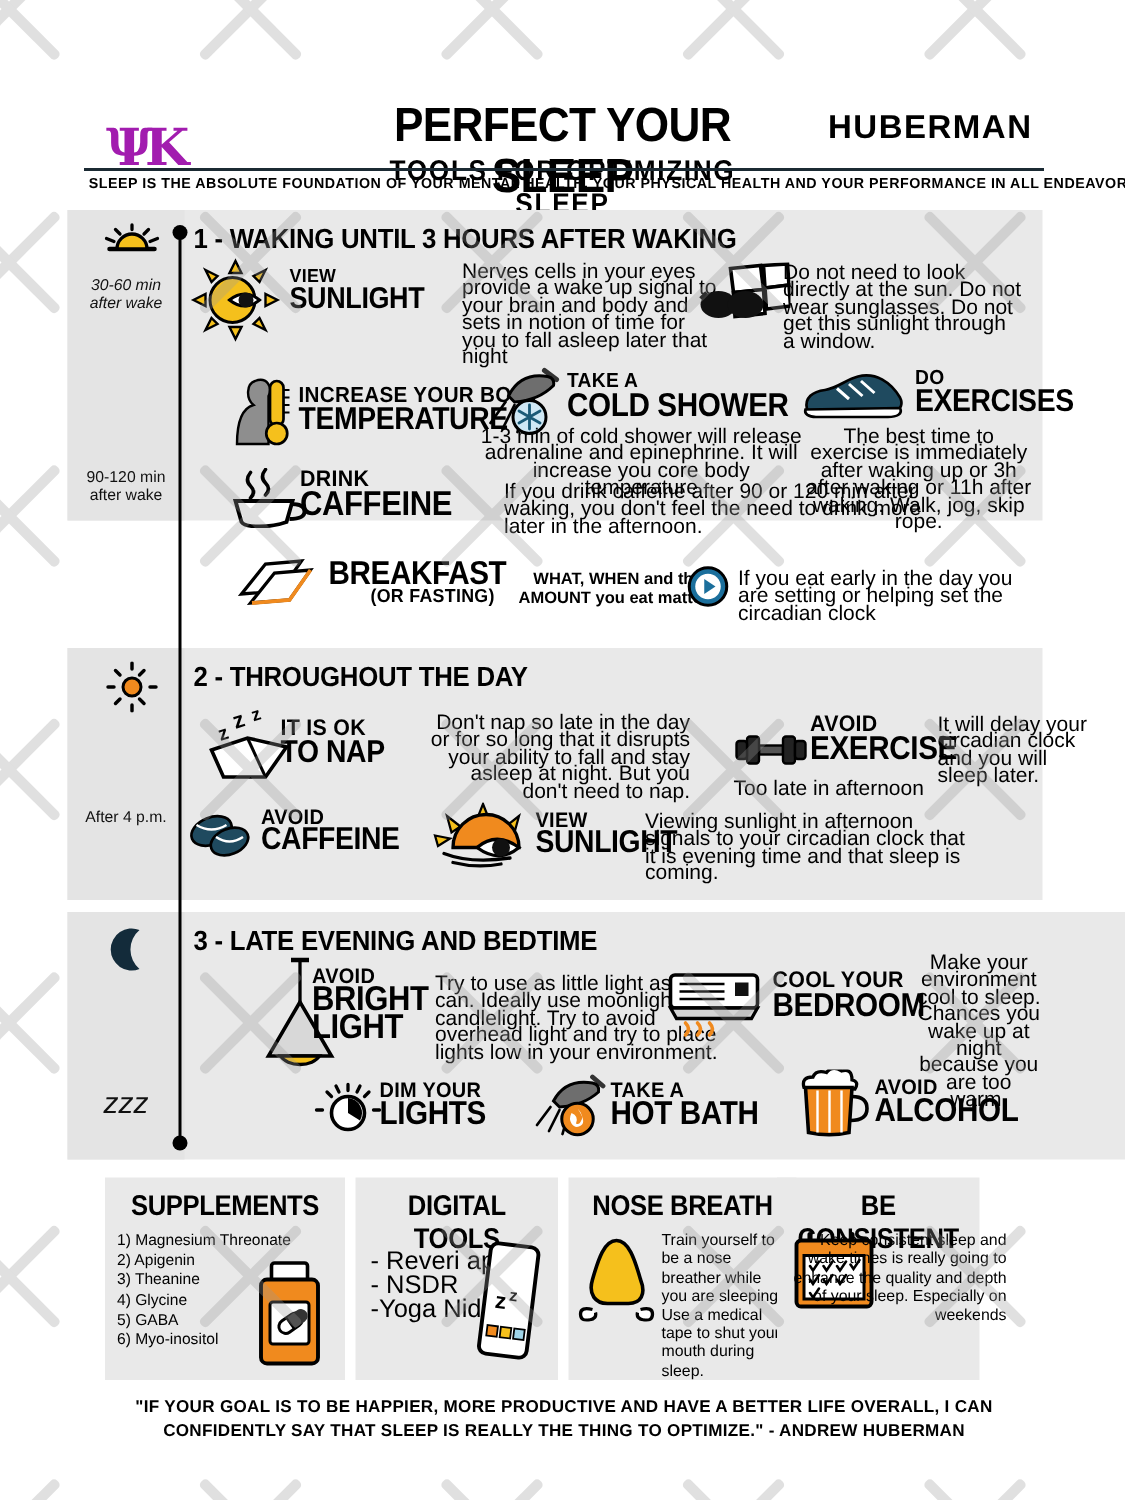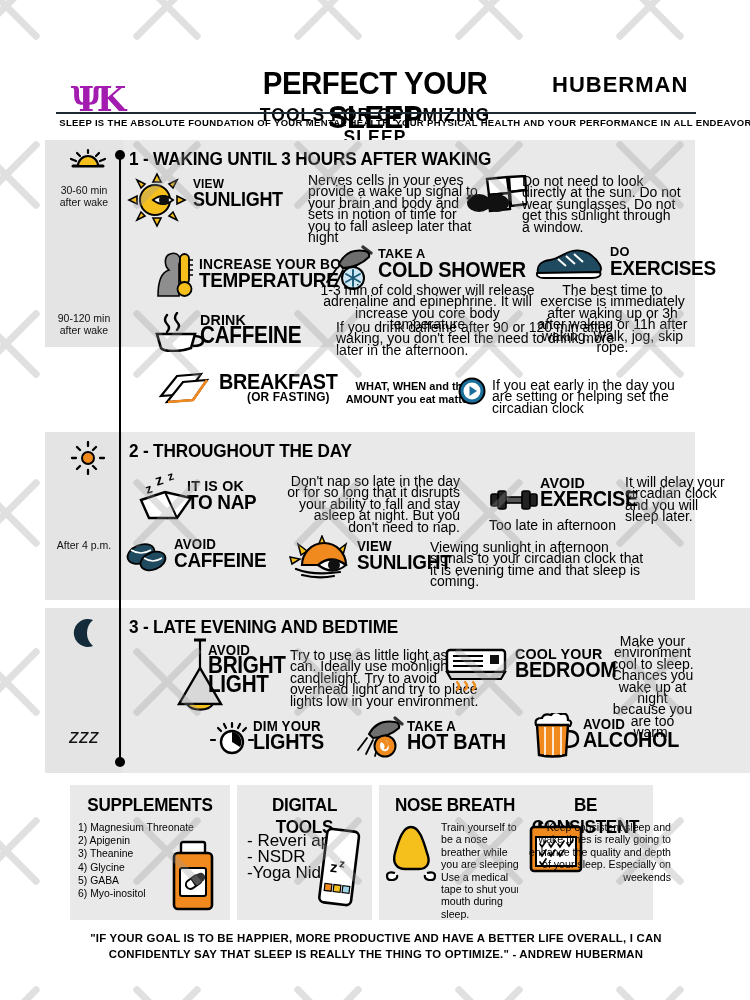--- a/index.html
+++ b/index.html
@@ -122,21 +122,21 @@
     <div class="timecol"></div>
 
     <svg class="ic" style="left:20px;top:7px;" width="46" height="26" viewBox="0 0 46 26">
       <path d="M8 19 H38" stroke="#000" stroke-width="3" stroke-linecap="round"></path>
       <path d="M13 19 a10 10 0 0 1 20 0 z" fill="#F5C01C" stroke="#000" stroke-width="2.2"></path>
       <path d="M6 12 L11 14 M40 12 L35 14 M23 3 L23 6 M12 6 L15 9 M34 6 L31 9" stroke="#000" stroke-width="2.2" stroke-linecap="round"></path>
     </svg>
 
     <div class="sec-title" style="left:84px;top:8px;">1 - WAKING UNTIL 3 HOURS AFTER WAKING</div>
 
-    <div class="timelabel" style="left:0;top:44px;">
+    <div class="timelabel" style="left:0;top:44px;font-style:italic;">
       <span>30-60 min</span><br>
       <span>after wake</span>
     </div>
     <div class="timelabel" style="left:0;top:172px;">
       <span>90-120 min</span><br>
       <span>after wake</span>
     </div>
 
     <svg class="ic" style="left:82px;top:32px;" width="62" height="56" viewBox="0 0 62 56">
       <g stroke="#000" stroke-width="1.6" fill="#F5C01C">

